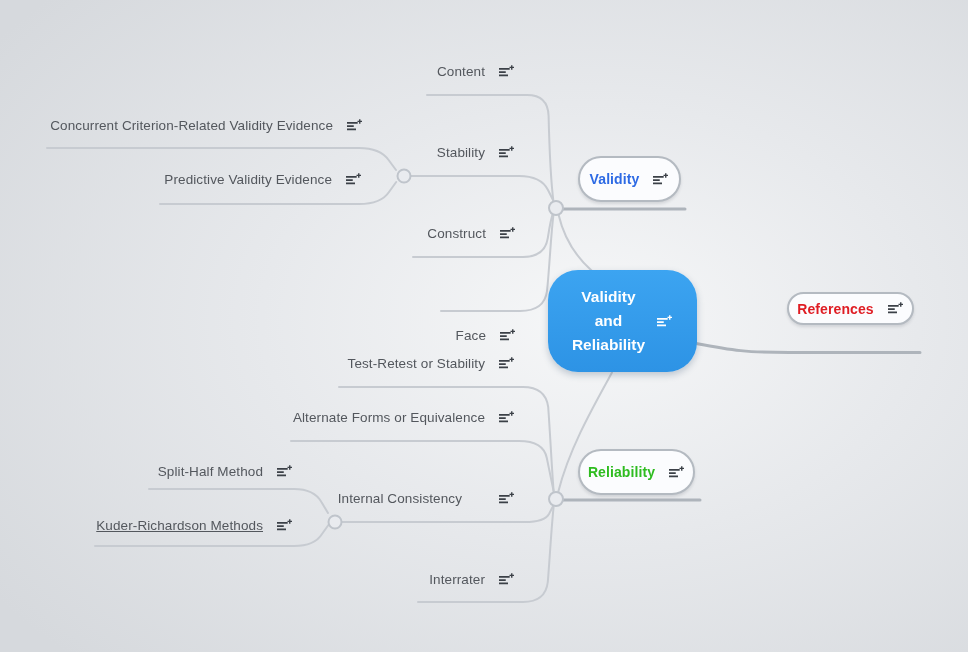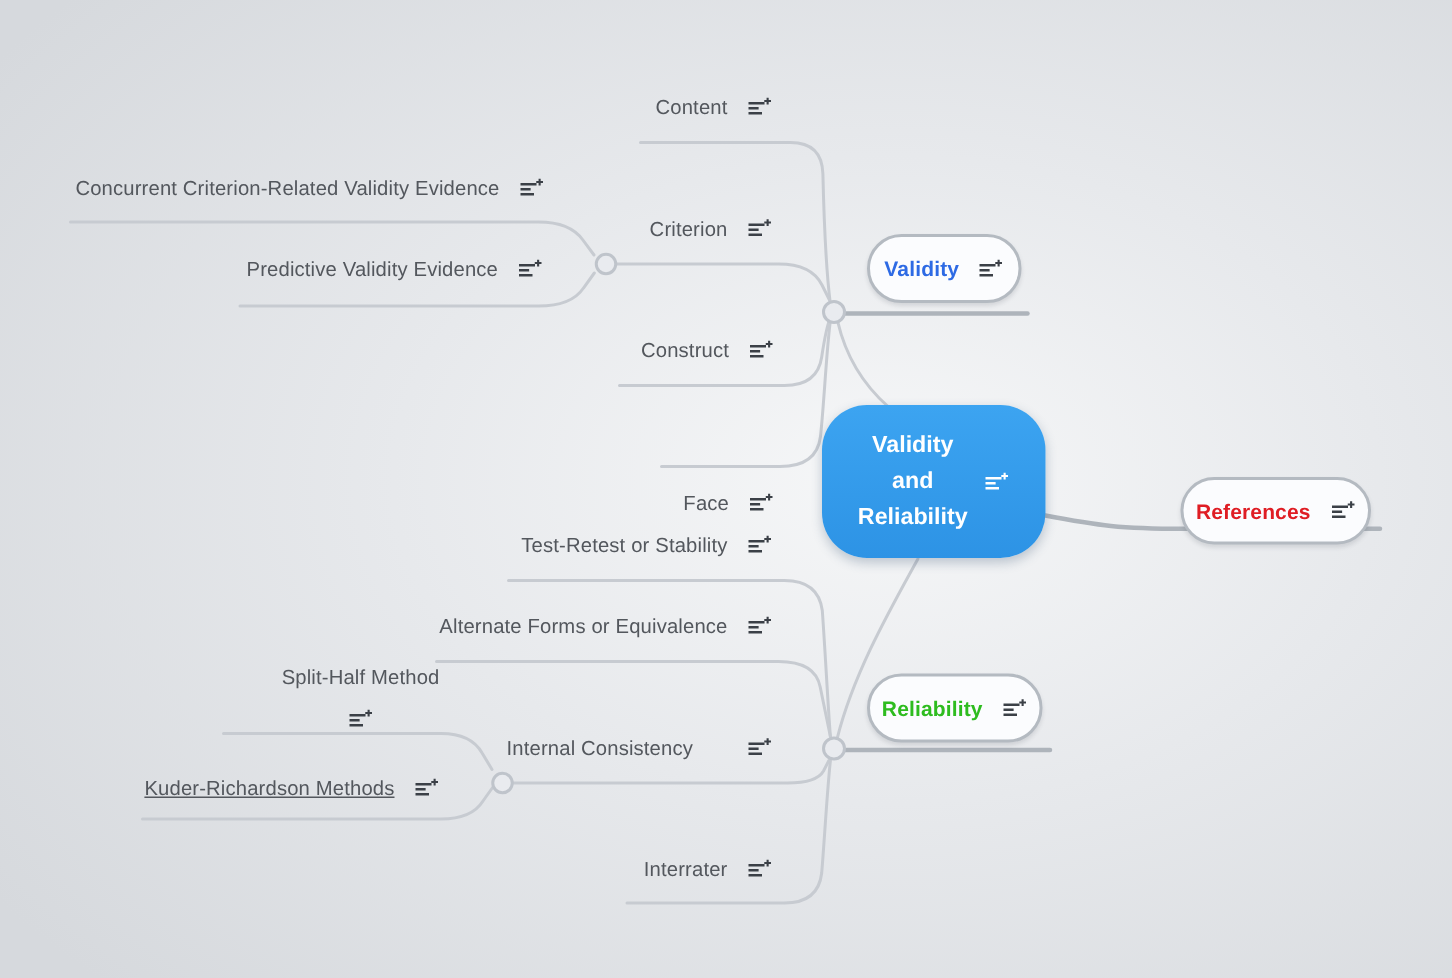--- a/index.html
+++ b/index.html
@@ -19,21 +19,21 @@
   .leaf .note-icon, .pill .note-icon{color:#3b4047;flex:none;}
   .note-icon{display:block;cursor:pointer;}
   .pill{
     position:absolute;display:flex;align-items:center;justify-content:center;gap:13px;
     background:#fbfcfe;border:2.5px solid #b4bac1;border-radius:24px;
     box-shadow:0 2px 3px rgba(60,70,80,.15);
     font-weight:bold;font-size:14px;letter-spacing:.1px;white-space:nowrap;box-sizing:border-box;cursor:default;
   }
   .pill-validity{left:578px;top:156px;width:103px;height:46px;color:#2d6ae4;}
   .pill-reliability{left:578px;top:449px;width:117px;height:46px;color:#2ebc1f;}
-  .pill-references{left:787px;top:318px;width:127px;height:45px;color:#df1d24;}
+  .pill-references{left:787px;top:292px;width:127px;height:33px;color:#df1d24;}
   .root-node{
     position:absolute;left:548px;top:270px;width:149px;height:102px;border-radius:30px;
     background:linear-gradient(180deg,#3ca4f1,#2d93e5);
     box-shadow:0 3px 7px rgba(50,80,110,.28);
     display:flex;align-items:center;justify-content:center;gap:11px;color:#ffffff;cursor:default;
   }
   .root-label{font-size:15.5px;font-weight:bold;line-height:24px;white-space:pre-line;text-align:center;}
   .root-node .note-icon{color:#ffffff;}
 </style>
 </head>
@@ -105,21 +105,21 @@
 
   <div class="leaf" style="right:453px;top:60px;">
     <span>Content</span>
     <svg class="note-icon" viewBox="0 0 18 16" width="17" height="15">
       <path d="M1 5.2 H12.4 M1 8.7 H8.2 M1 12.2 H10.6" stroke="currentColor" stroke-width="1.8" fill="none"></path>
       <path d="M14.6 1.2 V6 M12.2 3.6 H17" stroke="currentColor" stroke-width="1.5" fill="none"></path>
     </svg>
   </div>
 
   <div class="leaf" style="right:453px;top:141px;">
-    <span>Criterion</span>
+    <span>Stability</span>
     <svg class="note-icon" viewBox="0 0 18 16" width="17" height="15">
       <path d="M1 5.2 H12.4 M1 8.7 H8.2 M1 12.2 H10.6" stroke="currentColor" stroke-width="1.8" fill="none"></path>
       <path d="M14.6 1.2 V6 M12.2 3.6 H17" stroke="currentColor" stroke-width="1.5" fill="none"></path>
     </svg>
   </div>
 
   <div class="leaf" style="right:452px;top:222px;">
     <span>Construct</span>
     <svg class="note-icon" viewBox="0 0 18 16" width="17" height="15">
       <path d="M1 5.2 H12.4 M1 8.7 H8.2 M1 12.2 H10.6" stroke="currentColor" stroke-width="1.8" fill="none"></path>
@@ -176,21 +176,21 @@
   </div>
 
   <div class="leaf" style="right:453px;top:568px;">
     <span>Interrater</span>
     <svg class="note-icon" viewBox="0 0 18 16" width="17" height="15">
       <path d="M1 5.2 H12.4 M1 8.7 H8.2 M1 12.2 H10.6" stroke="currentColor" stroke-width="1.8" fill="none"></path>
       <path d="M14.6 1.2 V6 M12.2 3.6 H17" stroke="currentColor" stroke-width="1.5" fill="none"></path>
     </svg>
   </div>
 
-  <div class="leaf" style="right:675px;top:444px;flex-direction:column;">
+  <div class="leaf" style="right:675px;top:460px;">
     <span>Split-Half Method</span>
     <svg class="note-icon" viewBox="0 0 18 16" width="17" height="15">
       <path d="M1 5.2 H12.4 M1 8.7 H8.2 M1 12.2 H10.6" stroke="currentColor" stroke-width="1.8" fill="none"></path>
       <path d="M14.6 1.2 V6 M12.2 3.6 H17" stroke="currentColor" stroke-width="1.5" fill="none"></path>
     </svg>
   </div>
 
   <div class="leaf" style="right:675px;top:514px;text-decoration:underline;">
     <span>Kuder-Richardson Methods</span>
     <svg class="note-icon" viewBox="0 0 18 16" width="17" height="15">

